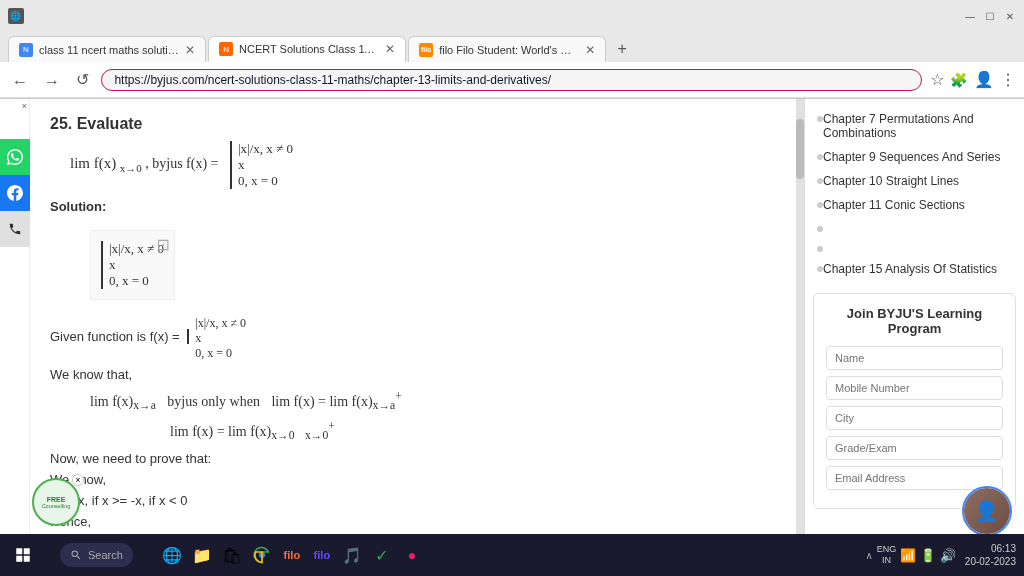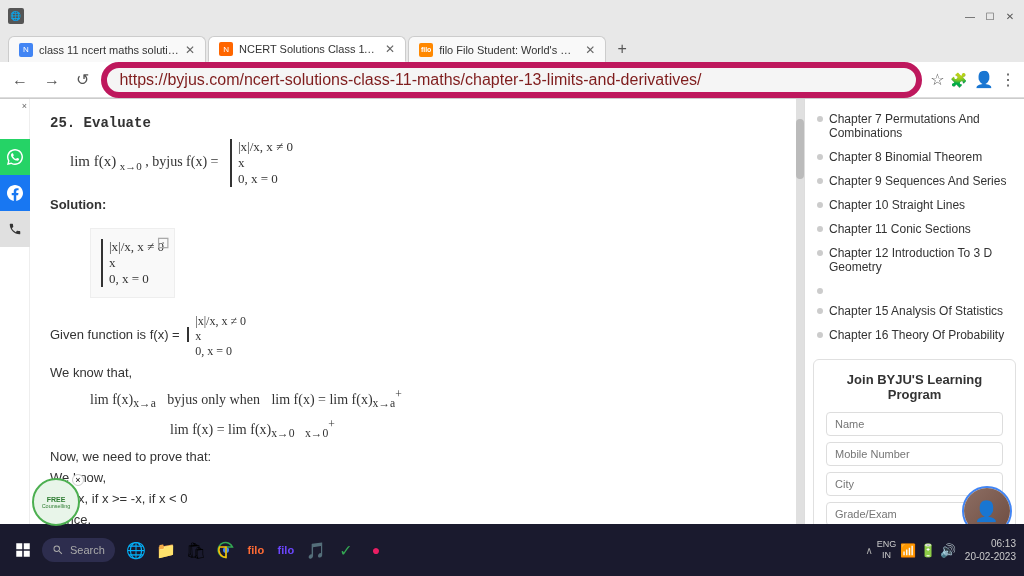--- a/index.html
+++ b/index.html
@@ -18,63 +18,63 @@
     .tab-favicon.green { background: #34a853; }
     .tab-title { font-size: 11px; color: #333; white-space: nowrap; overflow: hidden; text-overflow: ellipsis; max-width: 140px; }
     .tab-close { margin-left: auto; font-size: 12px; color: #666; cursor: pointer; flex-shrink: 0; }
     .tab-add { width: 28px; height: 26px; display: flex; align-items: center; justify-content: center; font-size: 16px; color: #555; cursor: pointer; }
     .title-bar-right { display: flex; align-items: center; gap: 8px; }
     .win-btn { width: 12px; height: 12px; display: flex; align-items: center; justify-content: center; font-size: 10px; color: #555; cursor: pointer; }
 
     
     .address-bar { display: flex; align-items: center; padding: 4px 8px; background: white; border-bottom: 1px solid #ddd; height: 36px; gap: 8px; }
     .nav-btn { font-size: 16px; color: #555; cursor: pointer; padding: 2px 4px; border-radius: 4px; }
-    .url-bar { flex: 1; border: 6px solid #be185d; border-radius: 20px; padding: 3px 12px; font-size: 16px; color: #7f1d1d; background: #f5f5f5; }
+    .url-bar { flex: 1; border: 1px solid #be185d; border-radius: 20px; padding: 3px 12px; font-size: 12px; color: #0f172a; background: #f5f5f5; }
     .toolbar-right { display: flex; align-items: center; gap: 6px; font-size: 16px; color: #555; }
 
     
     .content-area { display: flex; height: calc(576px - 98px); }
 
     
     .social-sidebar { width: 30px; background: white; display: flex; flex-direction: column; align-items: center; padding-top: 40px; gap: 0; border-right: 1px solid #eee; position: relative; }
     .social-close { position: absolute; top: 2px; right: 2px; font-size: 9px; cursor: pointer; color: #666; }
     .social-icon { width: 30px; height: 36px; display: flex; align-items: center; justify-content: center; cursor: pointer; font-size: 14px; }
     .social-icon.whatsapp { background: #25d366; color: white; }
     .social-icon.facebook { background: #1877f2; color: white; }
     .social-icon.phone { background: #e0e0e0; color: #333; }
 
     
     .article-content { flex: 1; background: white; overflow-y: auto; padding: 16px 20px; font-size: 13px; color: #333; }
-    .question-num { font-weight: bold; font-size: 14px; margin-bottom: 8px; font-family: Liberation Mono, monospace; }
+    .question-num { font-weight: bold; font-size: 16px; margin-bottom: 8px; }
     .math-display { font-family: 'Times New Roman', serif; font-size: 14px; margin: 8px 0; padding-left: 20px; }
     .solution-label { font-weight: bold; margin: 10px 0 6px; }
     .para { margin: 6px 0; font-size: 13px; }
     .formula-box { background: #f9f9f9; border: 1px solid #eee; padding: 10px; margin: 8px 0; display: inline-block; font-family: 'Times New Roman', serif; font-size: 14px; position: relative; }
     .scan-icon { position: absolute; top: 4px; right: 4px; font-size: 16px; color: #aaa; cursor: pointer; }
 
     
     .right-sidebar { width: 220px; background: white; border-left: 1px solid #ddd; overflow-y: auto; padding: 8px 0; }
-    .chapter-item { display: flex; align-items: flex-start; padding: 5px 12px; font-size: 12px; color: #333; cursor: pointer; gap: 6px; }
+    .chapter-item { display: flex; align-items: flex-start; padding: 5px 12px; font-size: 12px; color: #333; cursor: pointer; }
     .chapter-dot { width: 6px; height: 6px; background: #ccc; border-radius: 50%; margin-top: 4px; flex-shrink: 0; }
 
     
     .join-form { margin: 12px 8px; border: 1px solid #e0e0e0; border-radius: 6px; padding: 12px; background: white; }
     .join-title { font-size: 13px; font-weight: bold; text-align: center; color: #333; margin-bottom: 10px; }
     .form-input { width: 100%; border: 1px solid #ddd; border-radius: 4px; padding: 5px 8px; font-size: 11px; margin-bottom: 6px; color: #999; }
 
     
     .avatar-bottom { position: absolute; bottom: 30px; right: 8px; width: 50px; height: 50px; border-radius: 50%; background: #888; overflow: hidden; border: 2px solid #4285f4; }
     .avatar-img { width: 100%; height: 100%; background: linear-gradient(135deg, #8d6e63 0%, #6d4c41 100%); display: flex; align-items: center; justify-content: center; color: white; font-size: 20px; }
 
     
     .scrollbar { width: 8px; background: #e0e0e0; position: relative; }
     .scrollbar-thumb { width: 8px; height: 60px; background: #bbb; border-radius: 4px; position: absolute; top: 20px; }
 
     
-    .taskbar { position: absolute; bottom: 0; left: 0; right: 0; height: 52px; background: #1a1a2e; display: flex; align-items: center; padding: 0 8px; gap: 4px; }
+    .taskbar { position: absolute; bottom: 0; left: 0; right: 0; height: 42px; background: #1a1a2e; display: flex; align-items: center; padding: 0 8px; gap: 22px; }
     .taskbar-start { width: 30px; height: 22px; display: flex; align-items: center; justify-content: center; cursor: pointer; }
     .taskbar-search { display: flex; align-items: center; background: #2d2d4e; border-radius: 14px; padding: 2px 10px; gap: 6px; height: 24px; cursor: pointer; }
     .taskbar-search-text { font-size: 11px; color: #aaa; }
     .taskbar-icons { display: flex; align-items: center; gap: 4px; margin-left: 4px; }
     .taskbar-icon { width: 26px; height: 26px; display: flex; align-items: center; justify-content: center; cursor: pointer; border-radius: 4px; }
     .taskbar-right { margin-left: auto; display: flex; align-items: center; gap: 8px; }
     .taskbar-time { font-size: 10px; color: #ccc; text-align: right; }
     .taskbar-time div { line-height: 1.3; }
     .system-tray { display: flex; align-items: center; gap: 4px; font-size: 10px; color: #ccc; }
   </style>
@@ -215,48 +215,39 @@
   </div>
 
   <div class="right-sidebar">
     <div id="chapters-list">
     <div class="chapter-item">
           <span class="chapter-dot"></span>
           <span>Chapter 7 Permutations And Combinations</span>
         </div>
         <div class="chapter-item">
           <span class="chapter-dot"></span>
-          <span>Chapter 8 Binomial Theorem</span>
-        </div>
-        <div class="chapter-item">
-          <span class="chapter-dot"></span>
           <span>Chapter 9 Sequences And Series</span>
         </div>
         <div class="chapter-item">
           <span class="chapter-dot"></span>
           <span>Chapter 10 Straight Lines</span>
         </div>
         <div class="chapter-item">
           <span class="chapter-dot"></span>
           <span>Chapter 11 Conic Sections</span>
         </div>
         <div class="chapter-item">
           <span class="chapter-dot"></span>
-          <span>Chapter 12 Introduction To 3 D Geometry</span>
         </div>
         <div class="chapter-item">
           <span class="chapter-dot"></span>
         </div>
         <div class="chapter-item">
           <span class="chapter-dot"></span>
           <span>Chapter 15 Analysis Of Statistics</span>
-        </div>
-        <div class="chapter-item">
-          <span class="chapter-dot"></span>
-          <span>Chapter 16 Theory Of Probability</span>
         </div>
       </div>
 
     <div class="join-form">
       <div class="join-title">Join BYJU'S Learning Program</div>
       <input class="form-input" type="text" placeholder="Name" style="">
       <input class="form-input" type="text" placeholder="Mobile Number" style="">
       <input class="form-input" type="text" placeholder="City" style="">
       <input class="form-input" type="text" placeholder="Grade/Exam" style="">
       <input class="form-input" type="text" placeholder="Email Address" style="">

